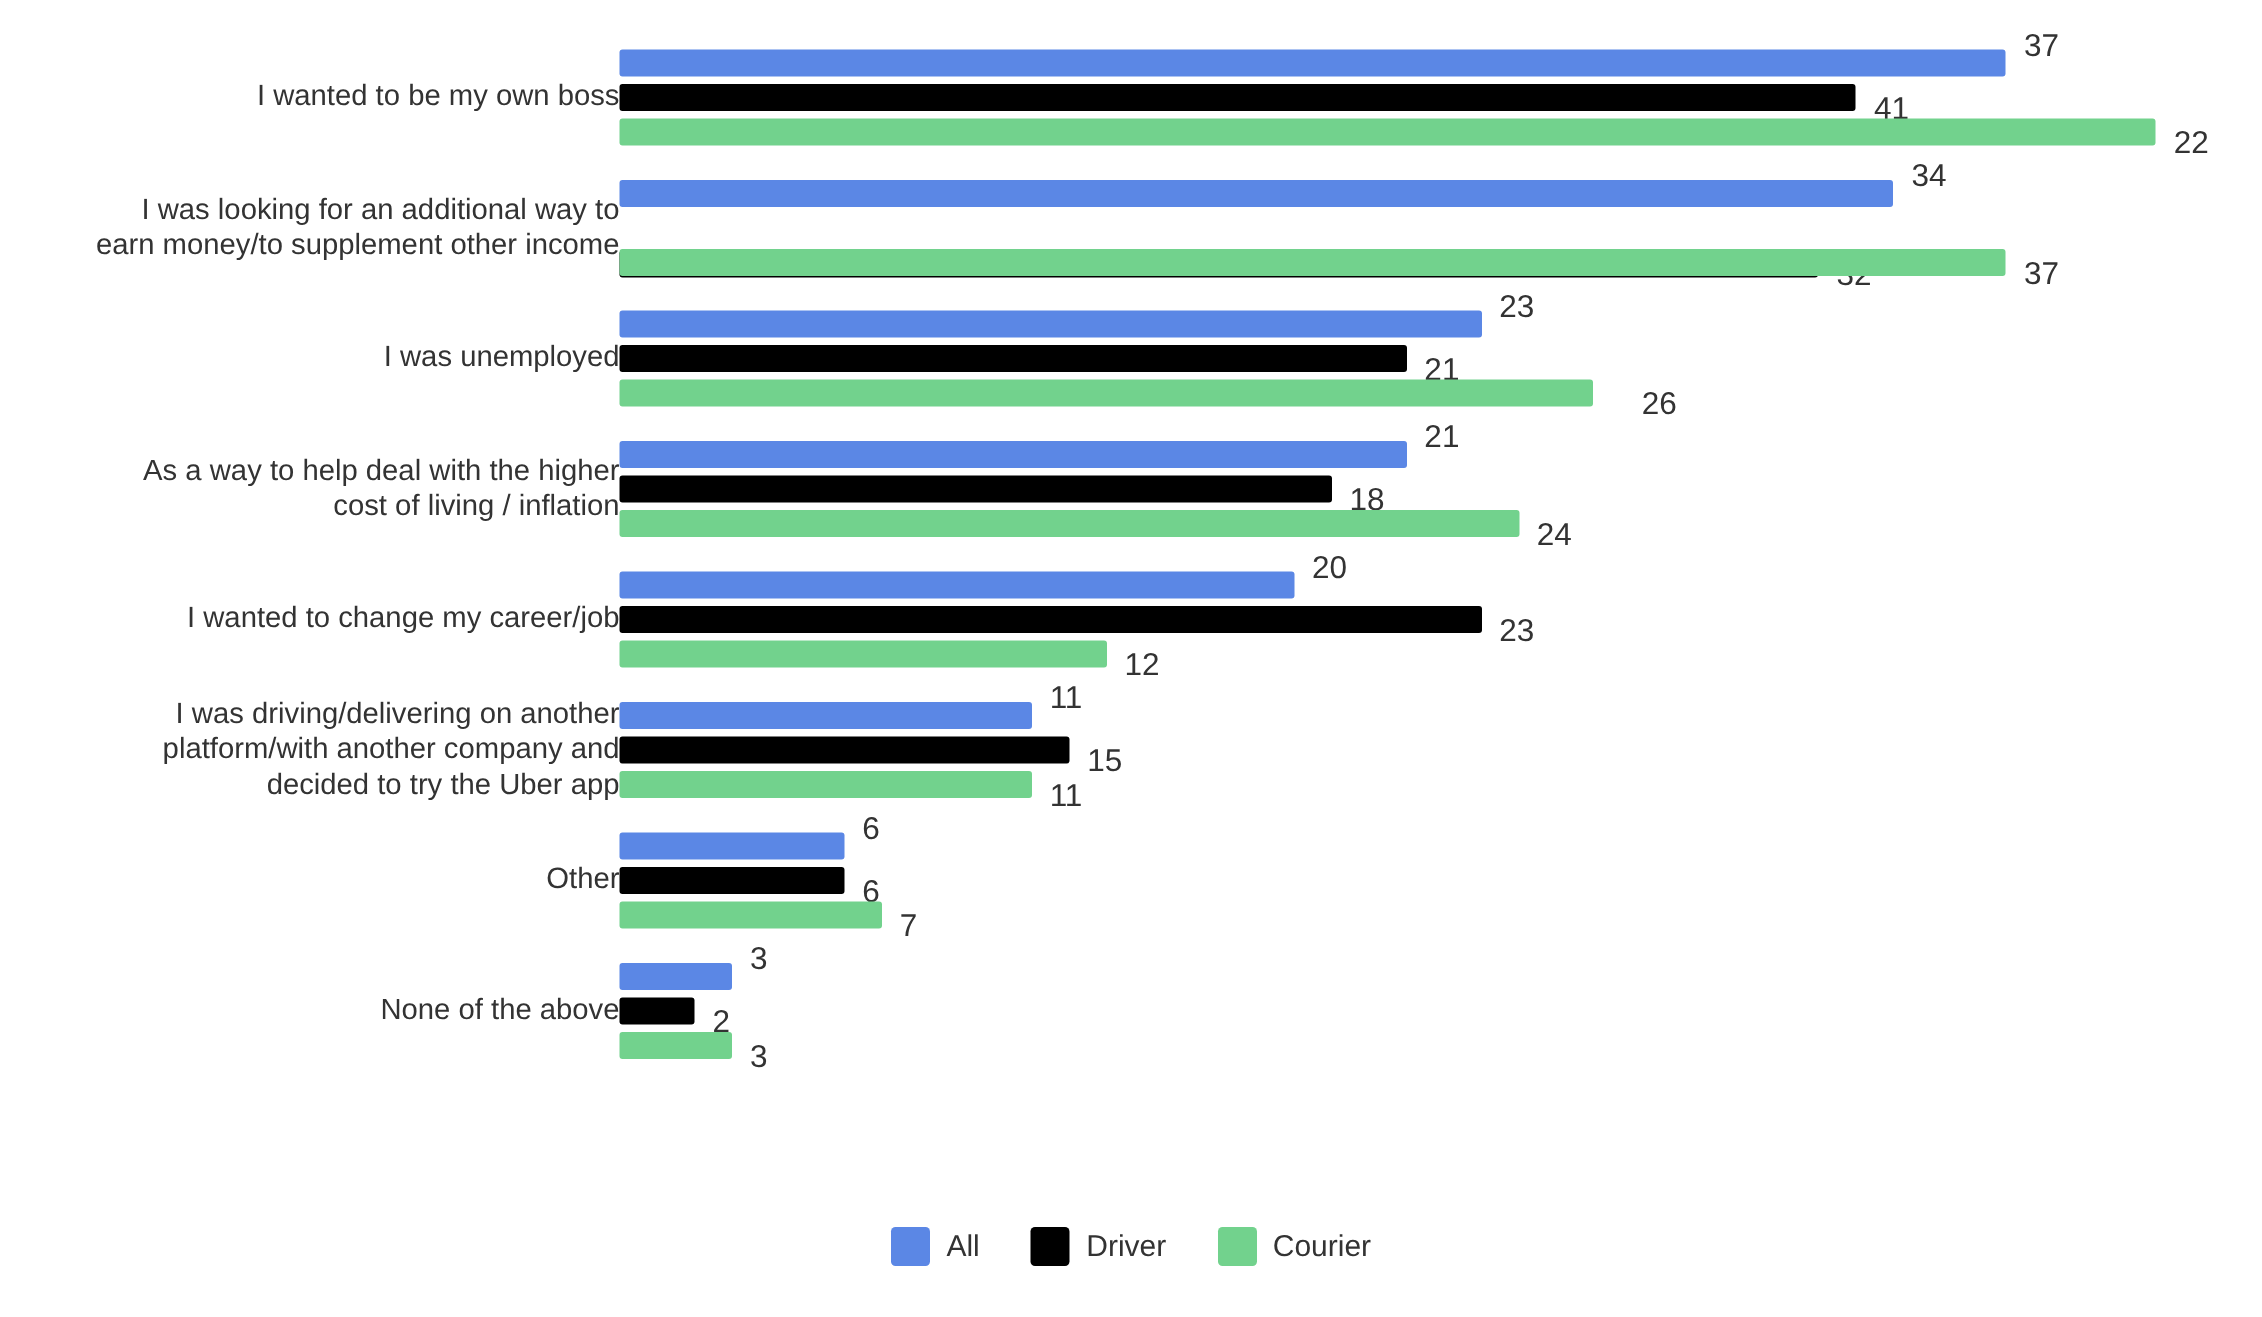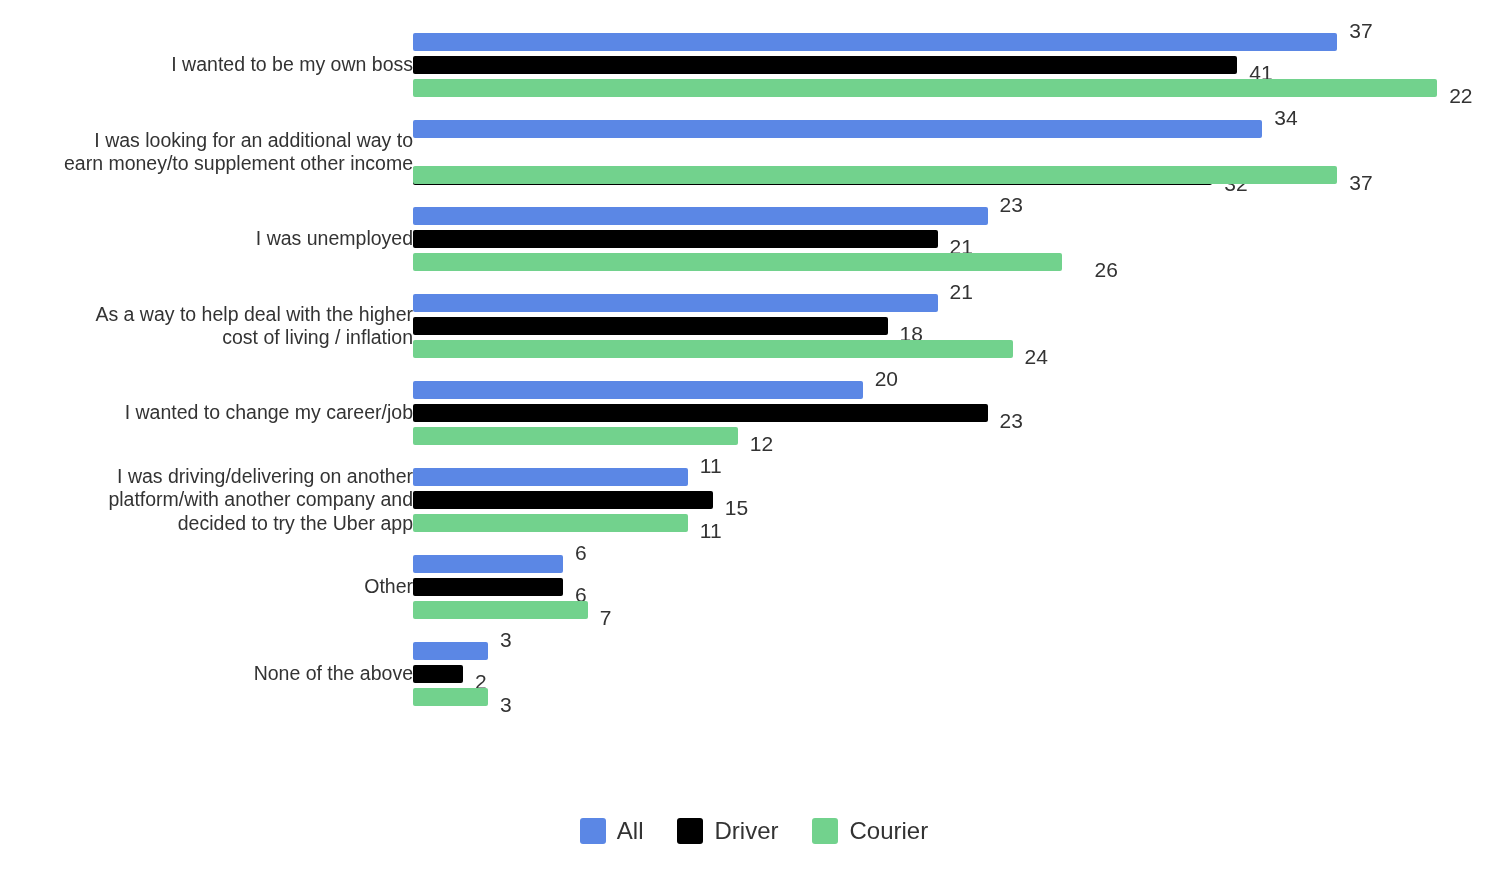--- a/index.html
+++ b/index.html
@@ -83,21 +83,21 @@
     align-items: center;
     gap: 11px;
   }
   .legend-swatch {
     width: 26px;
     height: 26px;
     border-radius: 3px;
     flex: 0 0 auto;
   }
   .legend-label {
-    font-size: 24px;
+    font-size: 20px;
     line-height: 26px;
     color: #333333;
     text-align: right;
   }
 </style>
 </head>
 <body>
 
 <div id="chart-root">
   <div id="plot-area">

